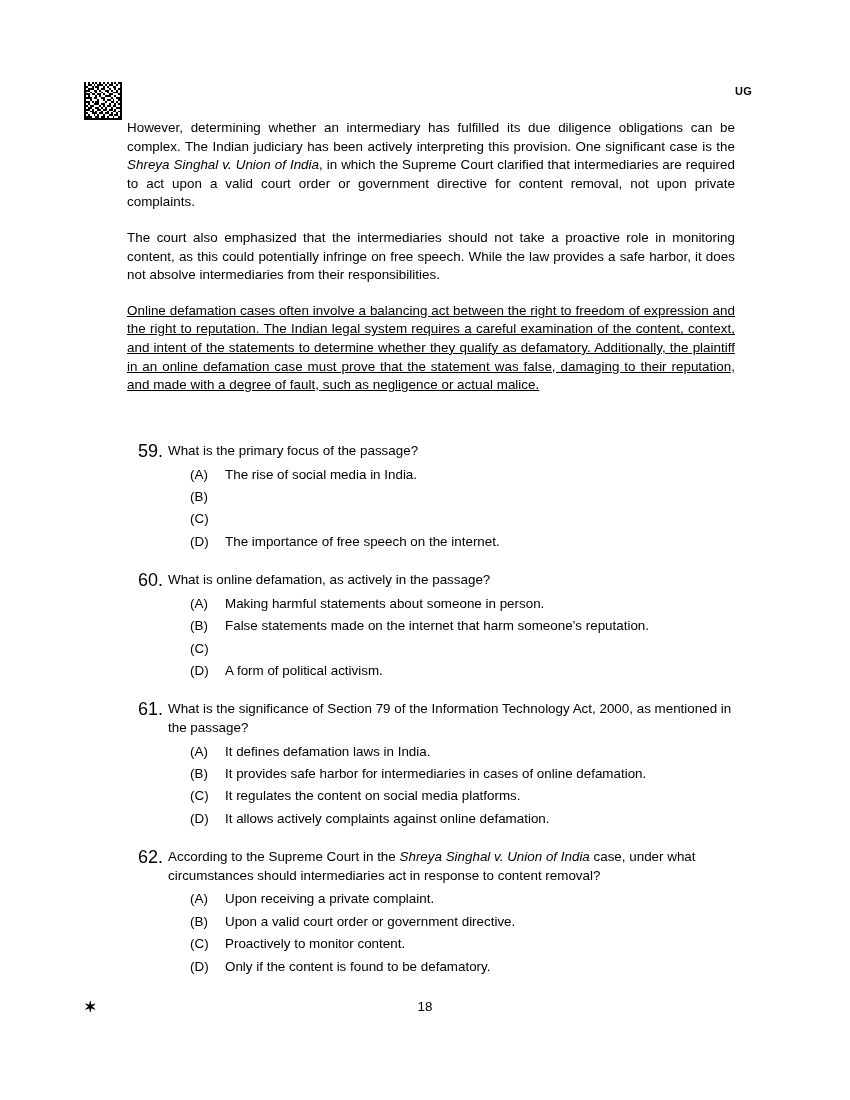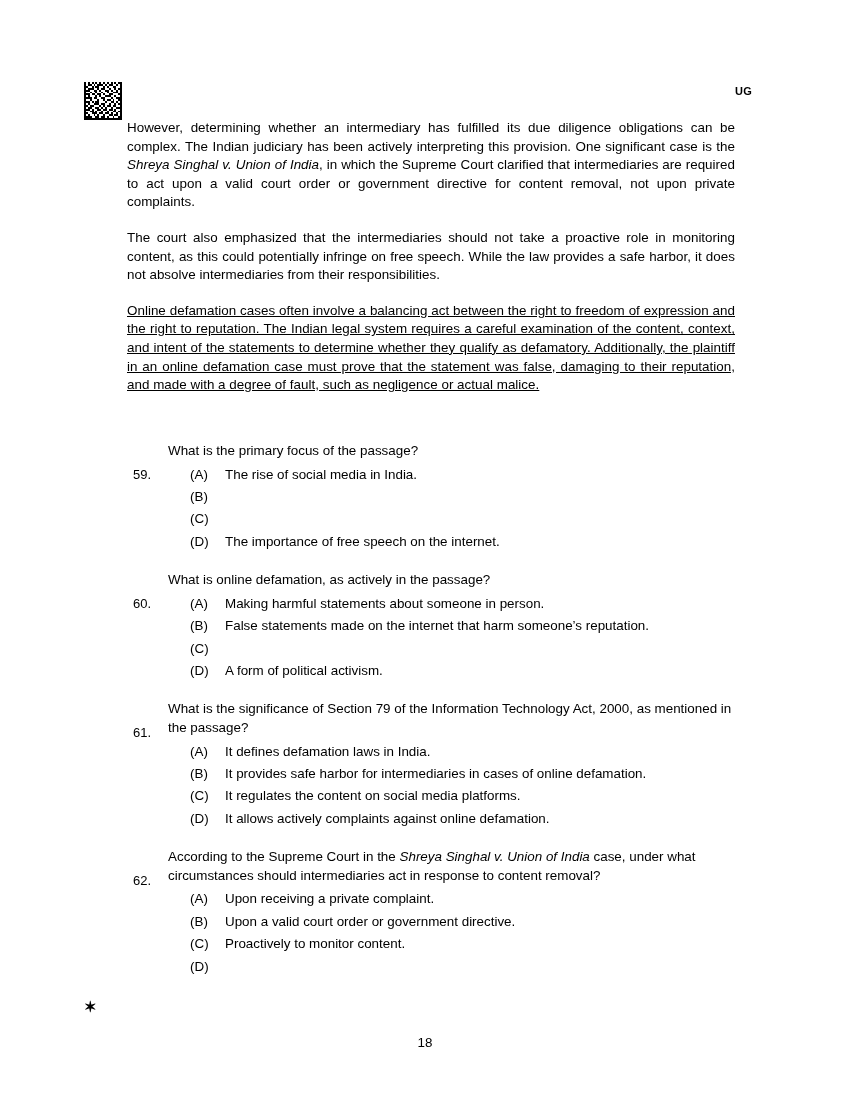--- a/index.html
+++ b/index.html
@@ -85,24 +85,23 @@
     position: relative;
     padding-left: 41px;
     font-size: 13.4px;
     line-height: 18.6px;
   }
   .q-num {
     position: absolute;
     left: 6px;
     top: 0;
     width: 30px;
-    text-align: left;
-    font-size: 13px;
+    text-align: right;
+    font-size: 18px;
     line-height: 18.6px;
-    margin-top: 24px;
   }
   .q-text {
     display: block;
     text-align: left;
   }
 
   .options {
     margin-top: 3px;
   }
   .opt-row {
@@ -141,21 +140,20 @@
   .footer-page {
     position: absolute;
     left: 0;
     right: 0;
     top: 0;
     text-align: center;
     font-size: 13.4px;
     line-height: 20px;
     transform: translateX(-84px);
     width: 850px;
-    margin-top: 36px;
   }
 </style>
 </head>
 <body>
 
 <div class="page">
 
   <div class="header">
     <svg class="qr" viewBox="0 0 20 20" shape-rendering="crispEdges">
       <rect x="0" y="0" width="20" height="20" fill="#ffffff"></rect>
@@ -372,20 +370,21 @@
           <div class="opt-row">
             <span class="opt-letter">(B)</span>
             <span class="opt-text">Upon a valid court order or government directive.</span>
           </div>
           <div class="opt-row">
             <span class="opt-letter">(C)</span>
             <span class="opt-text">Proactively to monitor content.</span>
           </div>
           <div class="opt-row">
             <span class="opt-letter">(D)</span>
+            <span class="opt-text">Only if the content is found to be defamatory.</span>
           </div>
         </div>
       </div>
     </div>
 
   <div class="footer">
     <div class="footer-star">✶</div>
     <div class="footer-page">18</div>
   </div>
 

